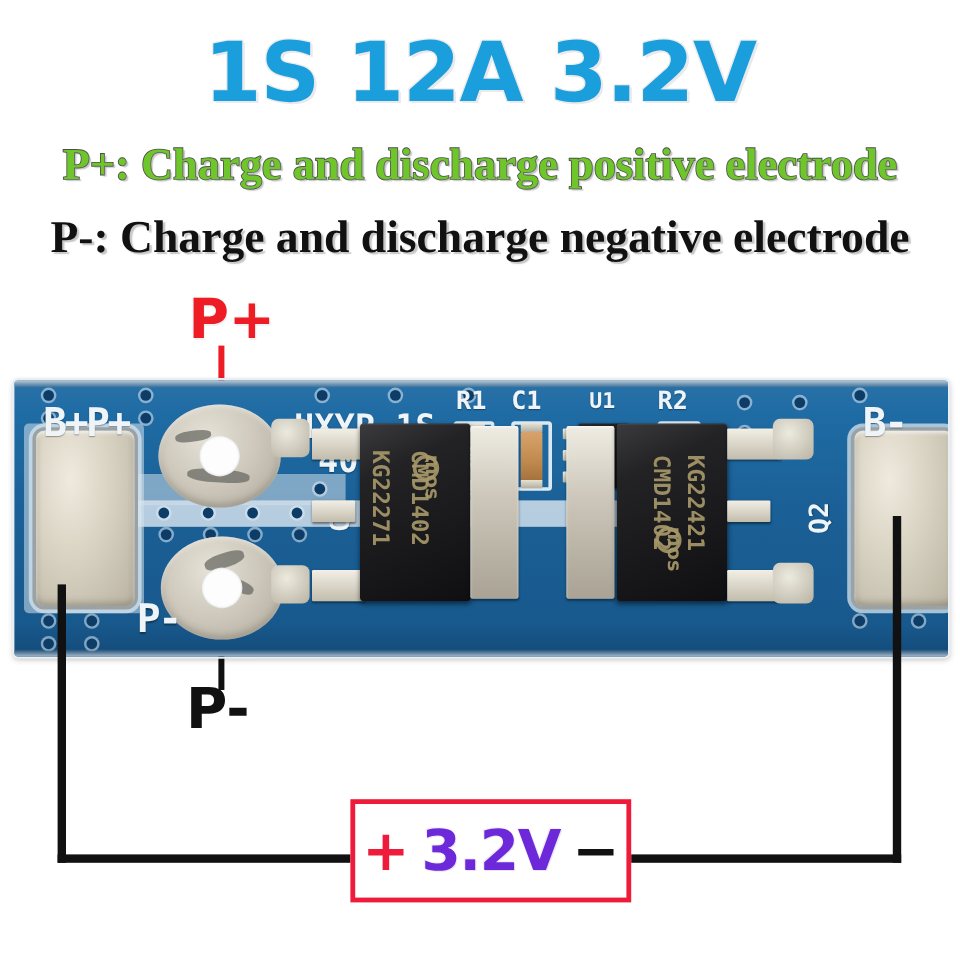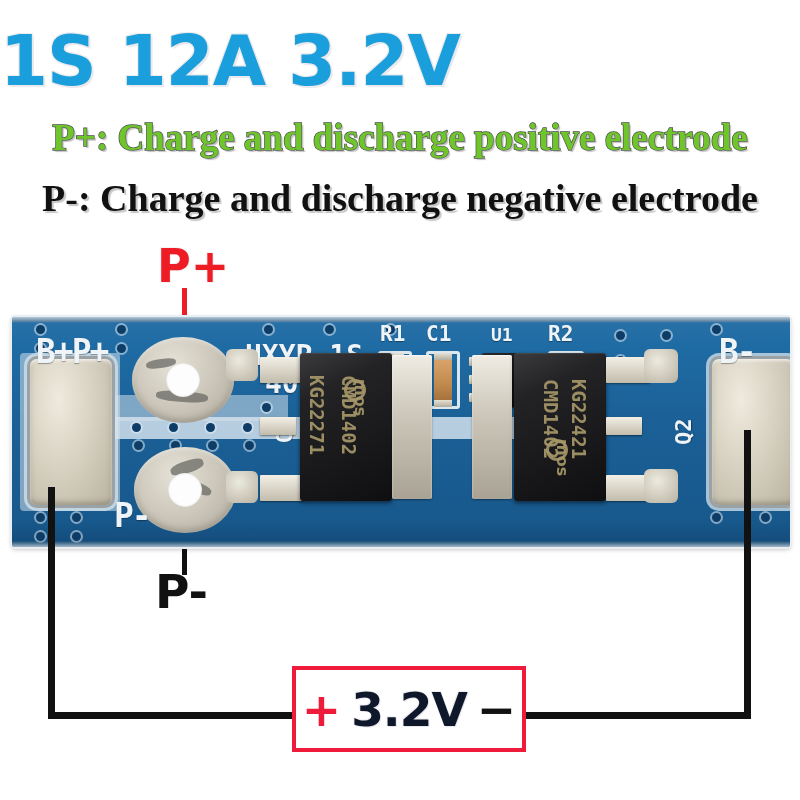--- a/index.html
+++ b/index.html
@@ -4,21 +4,21 @@
 <style>
   * { margin:0; padding:0; box-sizing:border-box; }
   html,body{ width:800px; height:800px; background:#ffffff; }
   body{ font-family:"Liberation Sans", sans-serif; position:relative; overflow:hidden; }
 
   #stage{ position:absolute; inset:0; width:800px; height:800px; }
 
   
   .title-row{
     position:absolute; left:0; top:22px; width:800px; height:78px;
-    display:flex; justify-content:center; gap:22px;
+    display:flex; align-items:center; justify-content:center; gap:22px;
     white-space:nowrap;
     flex-direction:column;
   }
   .title-main{
     font-family:"DejaVu Sans", sans-serif;
     font-weight:bold; font-size:69px; line-height:1;
     color:#1b9fdc;
     letter-spacing:-1px;
     text-shadow: 2px 2px 0 #e9e9ee, -1px -1px 0 #ececed, 1px -1px 0 #ececed, -1px 1px 0 #ececed;
   }
@@ -214,21 +214,21 @@
   #wire-right-h{ left:524px; top:712px; width:227px; height:7px; }
 
   #voltbox{
     position:absolute; left:292px; top:666px; width:234px; height:86px;
     border:4px solid #ee1c3a; background:#ffffff;
     display:flex; align-items:center; justify-content:center; gap:10px;
   }
   #volt-plus{ font-family:"DejaVu Sans", sans-serif; font-weight:bold;
     font-size:47px; color:#ee1c3a; line-height:1; }
   #volt-value{ font-family:"DejaVu Sans", sans-serif; font-weight:bold;
-    font-size:47px; color:#0f172a; line-height:1; letter-spacing:-1px;
+    font-size:47px; color:#6d28d9; line-height:1; letter-spacing:-1px;
     text-shadow:1px 1px 0 #e8e8ee,-1px -1px 0 #eeeef2; }
   #volt-minus{ font-family:"DejaVu Sans", sans-serif; font-weight:bold;
     font-size:47px; color:#111; line-height:1; }
 </style>
 </head>
 <body>
 
 <div id="stage">
 
   <div class="title-row">

